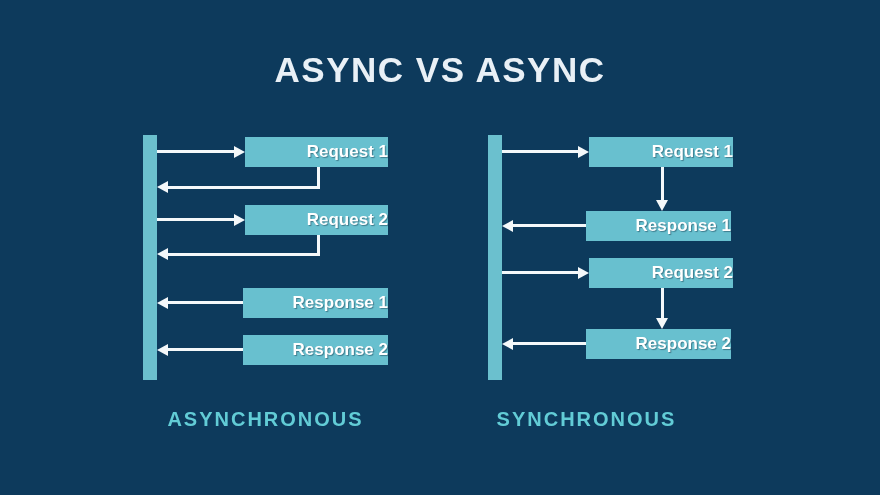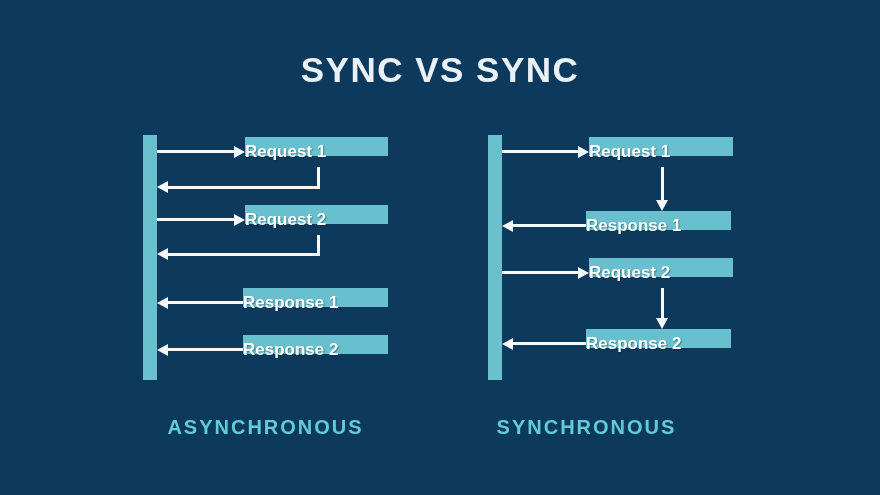--- a/index.html
+++ b/index.html
@@ -15,42 +15,42 @@
     position:relative;width:880px;height:495px;background:var(--bg);
     overflow:hidden;font-family:"Liberation Sans", sans-serif;
   }
   .title{
     position:absolute;top:50px;left:0;width:880px;margin:0;
     text-align:center;color:var(--title);
     font-size:35px;font-weight:800;letter-spacing:1.5px;
   }
   .bar{position:absolute;width:14px;height:245px;top:135px;background:var(--bar);}
   .node{
-    position:absolute;height:19px;background:var(--box);
+    position:absolute;height:30px;background:var(--box);
     color:#ffffff;font-size:17px;font-weight:700;
-    line-height:30px;text-align:left;
+    line-height:30px;text-align:right;
     text-shadow:1px 1px 1px rgba(10,40,60,0.45);
   }
   .shaft-h{position:absolute;height:3px;background:var(--arrow);}
   .shaft-v{position:absolute;width:3px;background:var(--arrow);}
   .ah{position:absolute;width:0;height:0;}
   .ah-r{border-top:6px solid transparent;border-bottom:6px solid transparent;border-left:11px solid var(--arrow);}
   .ah-l{border-top:6px solid transparent;border-bottom:6px solid transparent;border-right:11px solid var(--arrow);}
   .ah-d{border-left:6px solid transparent;border-right:6px solid transparent;border-top:11px solid var(--arrow);}
   .caption{
     position:absolute;top:408px;width:245px;text-align:center;
-    color:var(--caption);font-size:20px;font-weight:600;letter-spacing:2px;margin-top:8px;
+    color:var(--caption);font-size:20px;font-weight:600;letter-spacing:2px;
   }
 </style>
 </head>
 <body>
 
 <div class="canvas">
 
-  <h1 class="title">SYNC VS SYNC</h1>
+  <h1 class="title">ASYNC VS ASYNC</h1>
 
   <section>
     <div class="bar" style="left:143px"></div>
 
     <div class="node" style="left:245px;top:137px;width:143px">Request 1</div>
     <div class="node" style="left:245px;top:205px;width:143px">Request 2</div>
     <div class="node" style="left:243px;top:288px;width:145px">Response 1</div>
     <div class="node" style="left:243px;top:335px;width:145px">Response 2</div>
 
     <div class="shaft-h" style="left:157px;top:150px;width:77px"></div>

